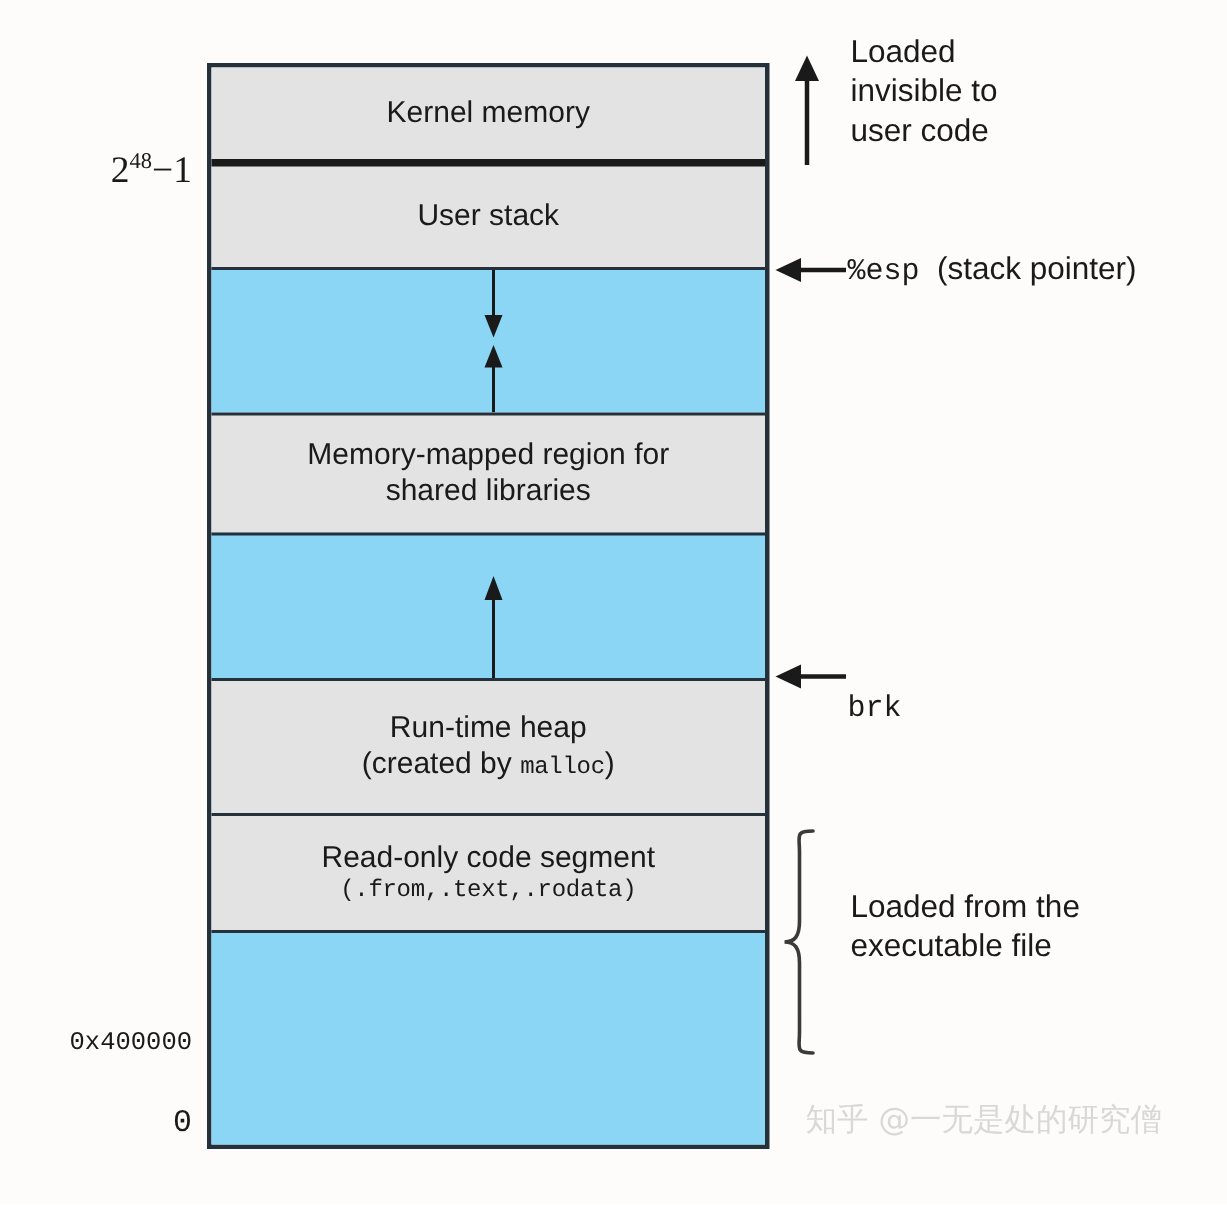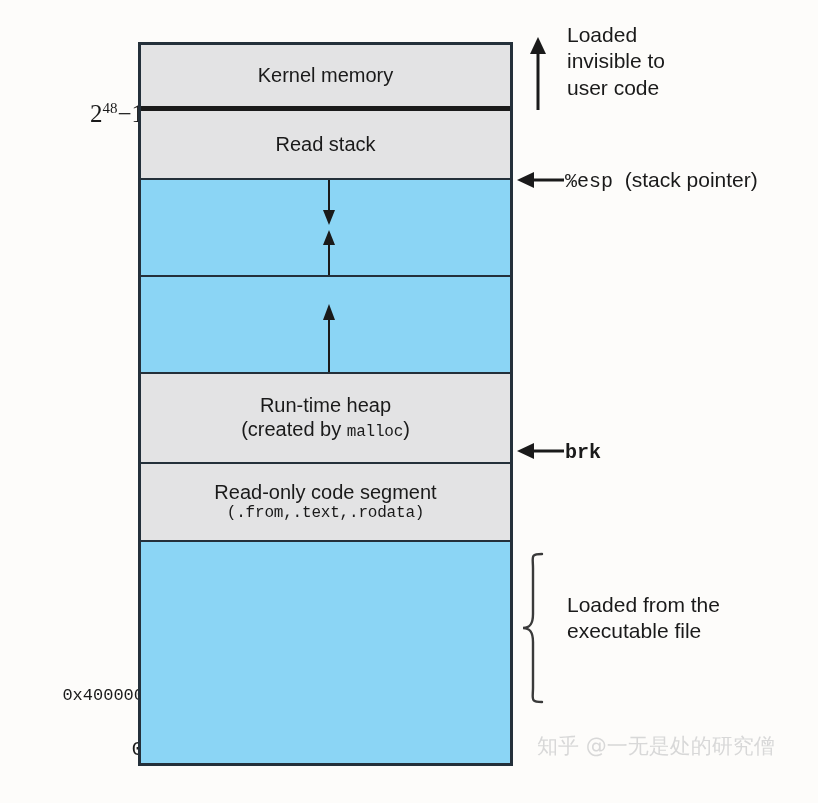--- a/index.html
+++ b/index.html
@@ -54,21 +54,20 @@
     font-size: 16px;
     letter-spacing: -0.2px;
   }
 
   
   .addr {
     position: absolute;
     right: 0;
     text-align: right;
     white-space: nowrap;
-    padding-left: 16px;
   }
   #addr-top {
     font-family: "Liberation Serif", "DejaVu Serif", serif;
     font-size: 25px;
     left: 0; width: 128px;
     top: 100px;
   }
   #addr-top sup { font-size: 15px; vertical-align: super; }
   #addr-400000 {
     font-family: "Liberation Mono", "DejaVu Sans Mono", monospace;
@@ -86,21 +85,21 @@
   
   .annot {
     position: absolute;
     white-space: nowrap;
     font-size: 21px;
     line-height: 1.25;
     color: #1a1a1a;
   }
   #annot-invisible { left: 567px; top: 22px; }
   #annot-esp  { left: 565px; top: 167px; font-size: 21px; }
-  #annot-brk  { left: 565px; top: 438px; font-weight: bold; }
+  #annot-brk  { left: 565px; top: 458px; }
   #annot-loaded { left: 567px; top: 592px; }
 
   .annot .mono-inline {
     font-family: "Liberation Mono", "DejaVu Sans Mono", monospace;
     font-size: 20px;
   }
 
   svg.deco { position: absolute; overflow: visible; }
 
   
@@ -125,32 +124,36 @@
   <div class="addr" id="addr-400000">0x400000</div>
   <div class="addr" id="addr-zero">0</div>
 
   <div id="memory-map">
 
     <div class="seg gray" style="height:61px">
       <span class="l1">Kernel memory</span>
     </div>
 
     <div class="seg gray rule-thick" style="height:72px">
-      <span class="l1">Read stack</span>
+      <span class="l1">User stack</span>
     </div>
 
     <div class="seg blue rule-thin" style="height:97px">
       <svg class="deco" style="left:180px; top:0px; width:16px; height:95px;" viewBox="0 0 16 95">
         <line x1="8" y1="0" x2="8" y2="33" stroke="#1a1a1a" stroke-width="2"></line>
         <polygon points="8,45 2,30 14,30" fill="#1a1a1a"></polygon>
         <line x1="8" y1="95" x2="8" y2="62" stroke="#1a1a1a" stroke-width="2"></line>
         <polygon points="8,50 2,65 14,65" fill="#1a1a1a"></polygon>
       </svg>
     </div>
 
+    <div class="seg gray rule-thin" style="height:80px">
+      <span class="l1">Memory-mapped region for</span>
+      <span class="l2">shared libraries</span>
+    </div>
 
     <div class="seg blue rule-thin" style="height:97px">
       <svg class="deco" style="left:180px; top:0px; width:16px; height:95px;" viewBox="0 0 16 95">
         <line x1="8" y1="95" x2="8" y2="40" stroke="#1a1a1a" stroke-width="2"></line>
         <polygon points="8,27 2,43 14,43" fill="#1a1a1a"></polygon>
       </svg>
     </div>
 
     <div class="seg gray rule-thin" style="height:90px">
       <span class="l1">Run-time heap</span>

